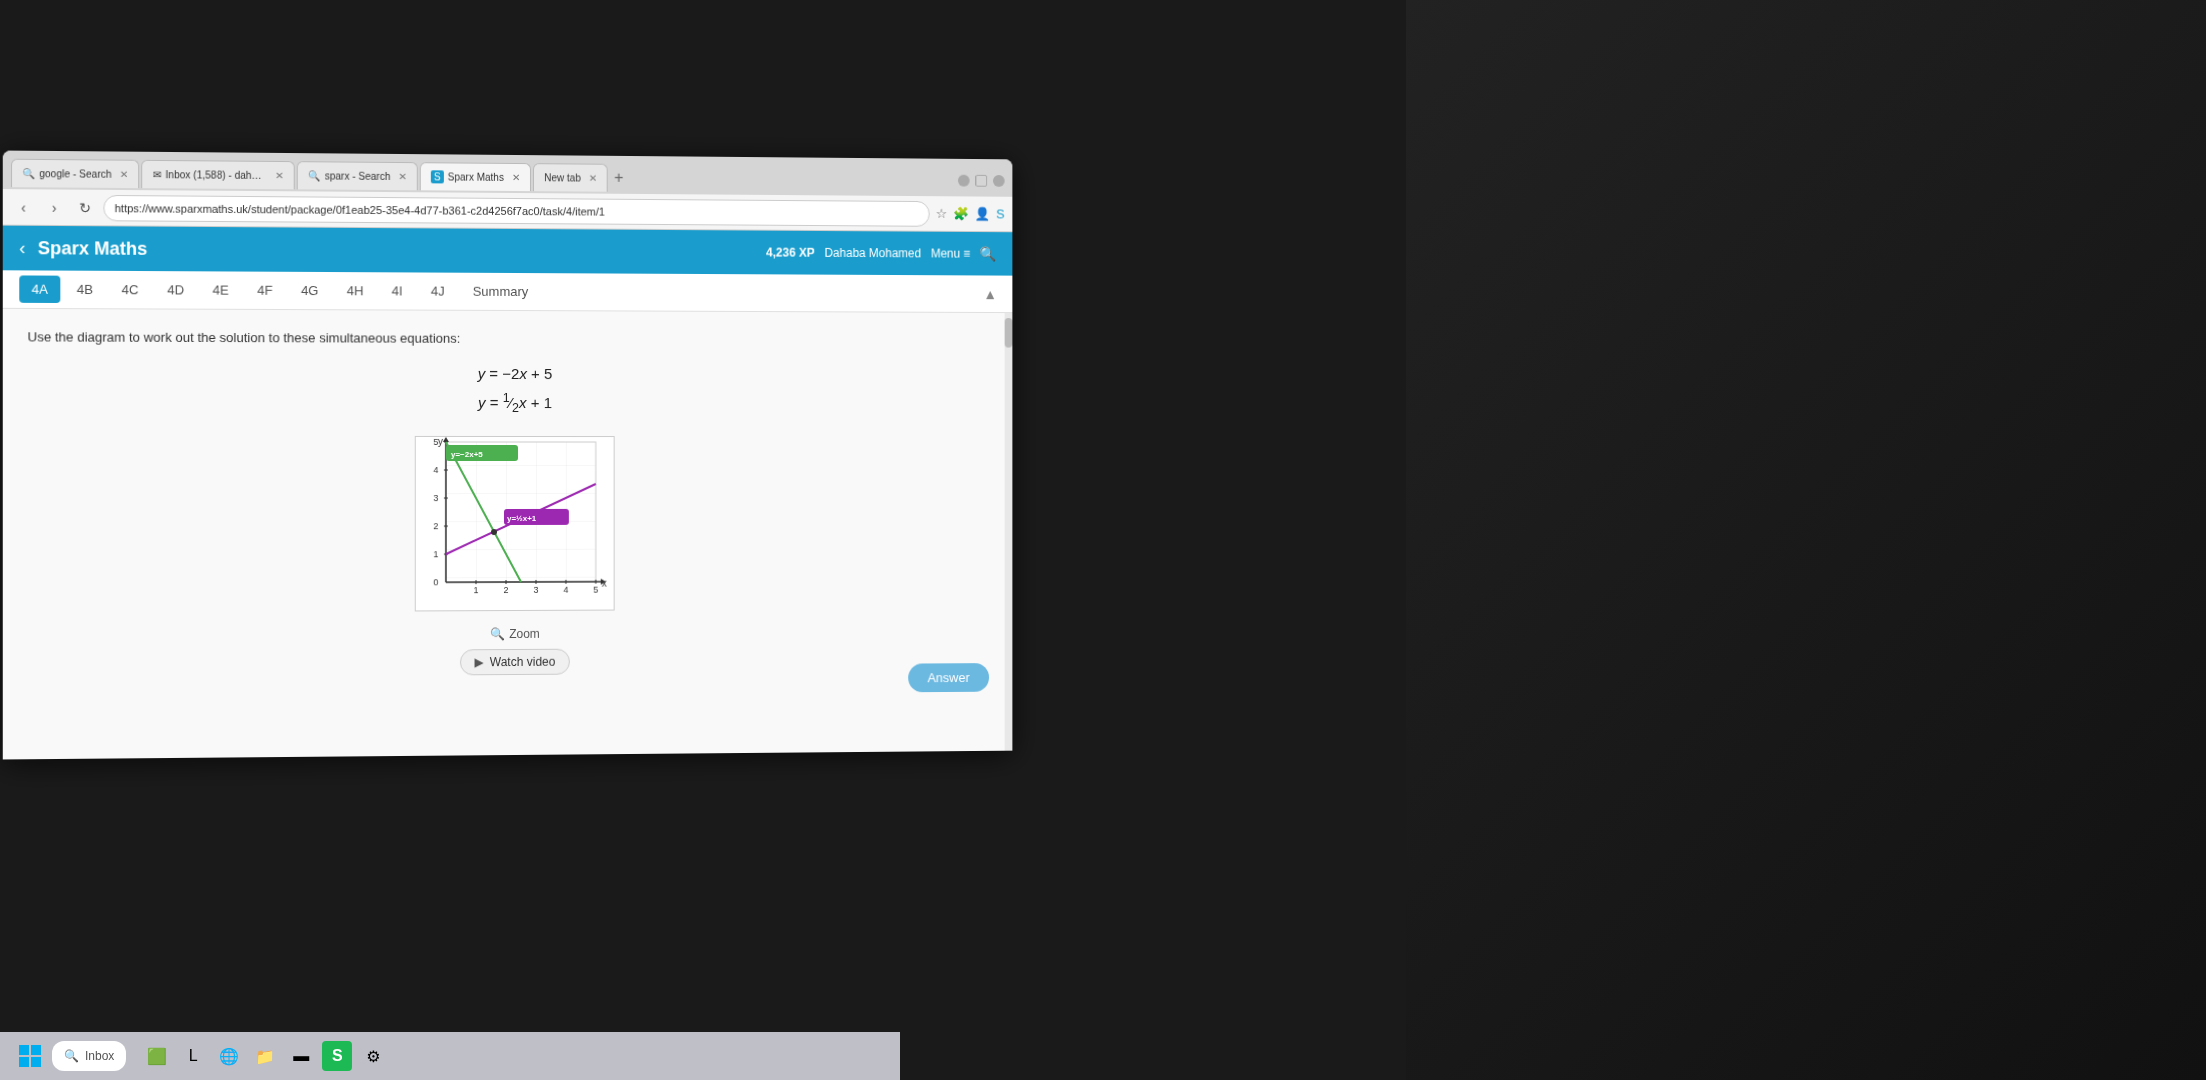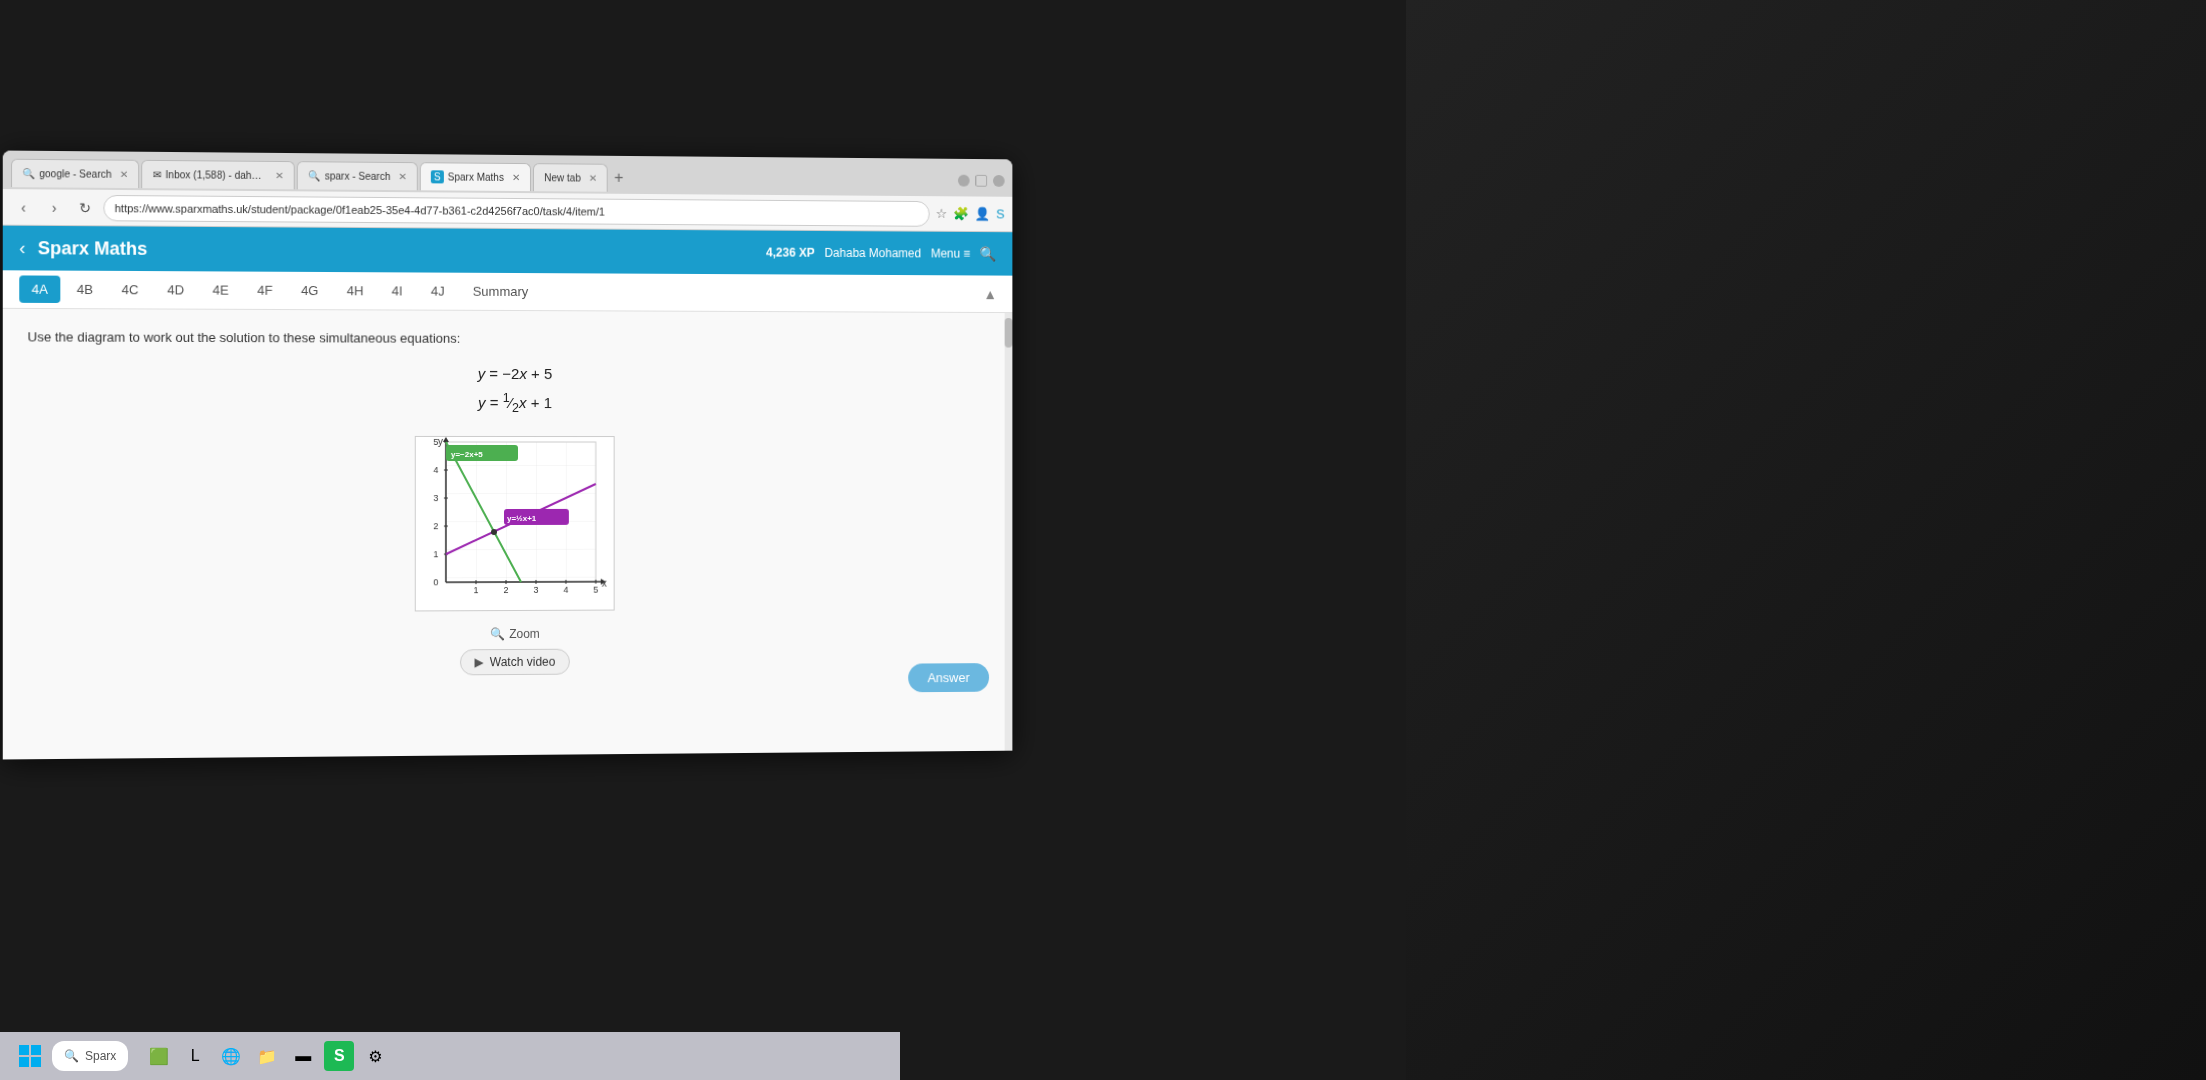--- a/index.html
+++ b/index.html
@@ -498,21 +498,21 @@
   <div class="taskbar-start">
     <svg width="22" height="22" viewBox="0 0 22 22">
       <rect x="0" y="0" width="10" height="10" fill="#00adef"></rect>
       <rect x="12" y="0" width="10" height="10" fill="#00adef"></rect>
       <rect x="0" y="12" width="10" height="10" fill="#00adef"></rect>
       <rect x="12" y="12" width="10" height="10" fill="#00adef"></rect>
     </svg>
   </div>
   <div class="taskbar-search">
     <span>🔍</span>
-    <span>Sparx</span>
+    <span>Inbox</span>
   </div>
   <div class="taskbar-apps">
     <div class="taskbar-app">🟩</div>
     <div class="taskbar-app">L</div>
     <div class="taskbar-app">🌐</div>
     <div class="taskbar-app">📁</div>
     <div class="taskbar-app">▬</div>
     <div class="taskbar-app" style="background:#1db954;color:white;border-radius:4px;font-weight:bold;">S</div>
     <div class="taskbar-app">⚙</div>
   </div>

